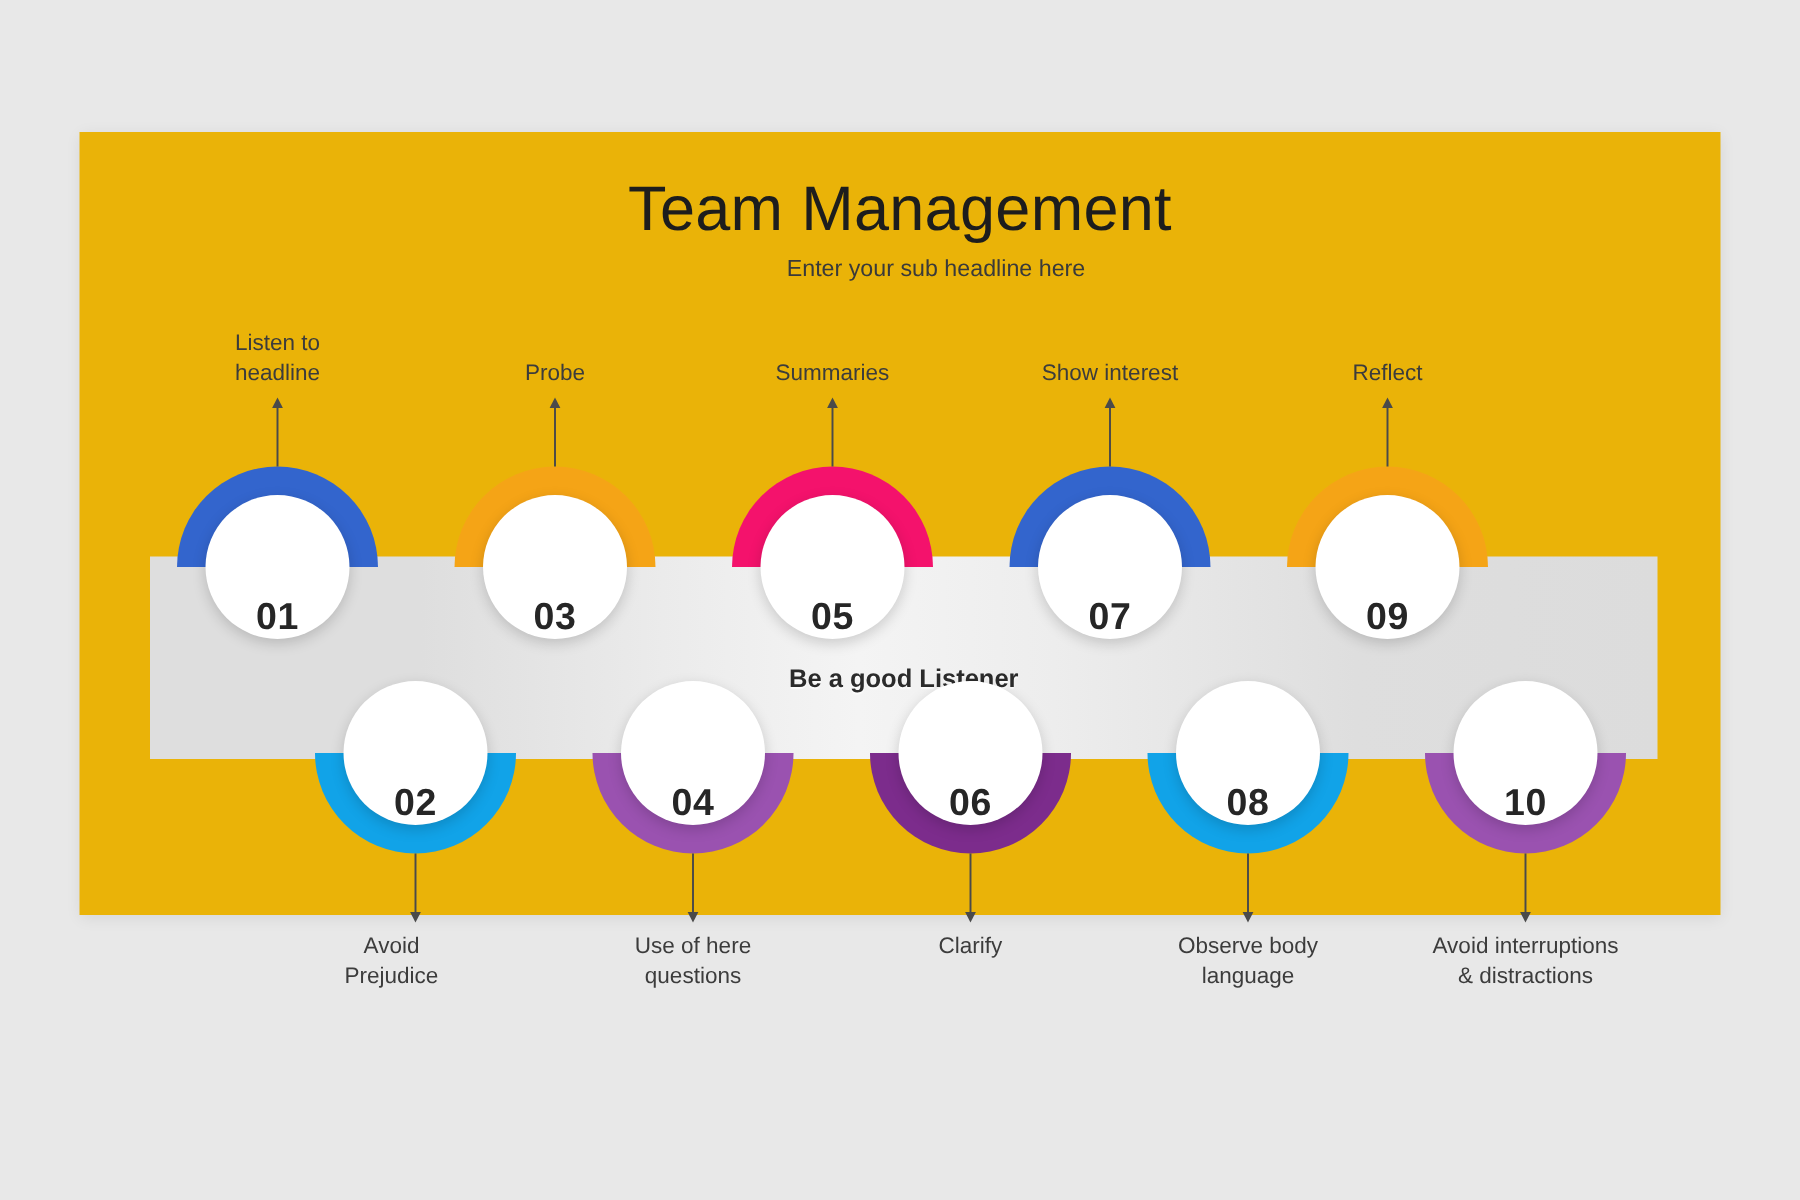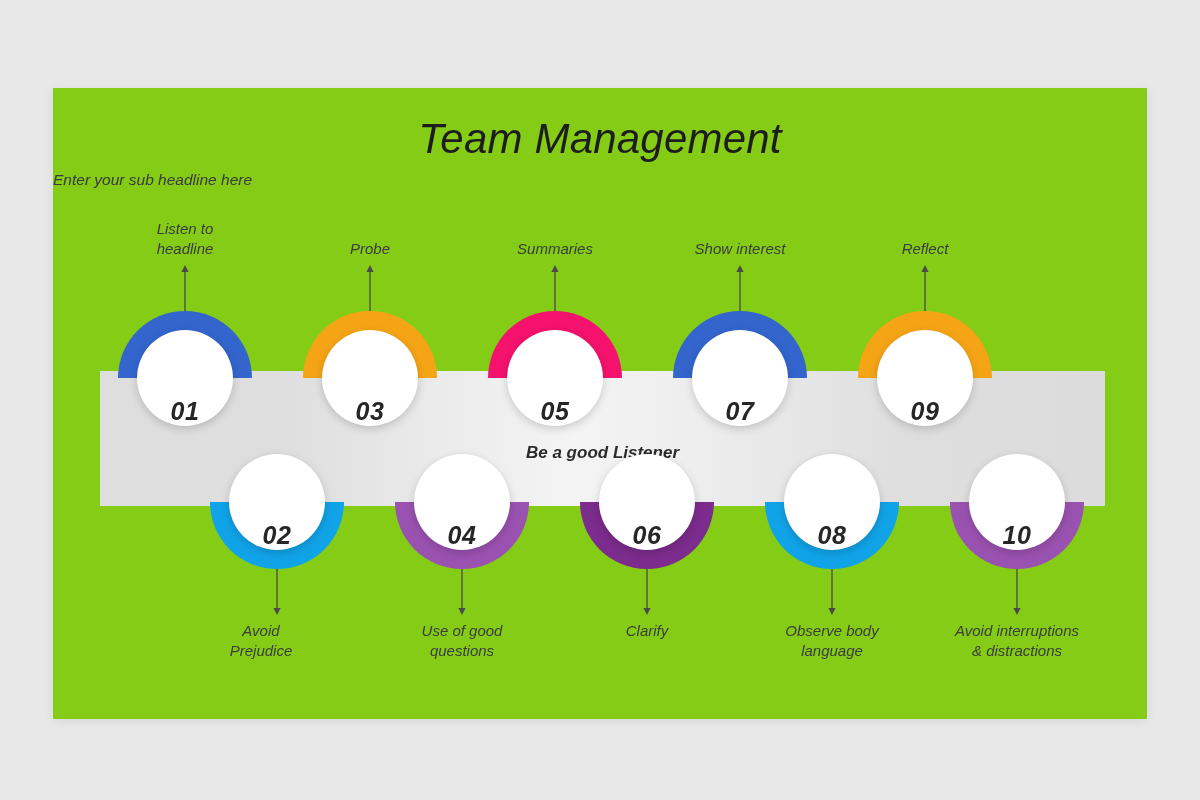--- a/index.html
+++ b/index.html
@@ -12,46 +12,47 @@
     background: #e8e8e8;
     font-family: "Liberation Sans", sans-serif;
     overflow: hidden;
   }
 
   #slide-card {
     position: absolute;
     left: 53px;
     top: 88px;
     width: 1094px;
-    height: 631px;
-    background: #84cc16;
+    height: 522px;
+    background: #eab308;
     box-shadow: 0 2px 10px rgba(0,0,0,0.08);
-    font-style: italic;
   }
 
   
   #slide-title {
     position: absolute;
     left: 0;
     top: 27px;
     width: 100%;
     text-align: center;
     font-size: 42px;
     font-weight: 400;
     color: #1d1d1d;
     letter-spacing: 0.2px;
   }
   #slide-subtitle {
     position: absolute;
     left: 0;
     top: 83px;
     width: 100%;
+    text-align: center;
     font-size: 15.5px;
     font-weight: 400;
     color: #3a3a3a;
+    padding-left: 24px;
   }
 
   
   #center-band {
     position: absolute;
     left: 47px;
     top: 283px;
     width: 1005px;
     height: 135px;
     background: linear-gradient(90deg,
@@ -210,21 +211,21 @@
         <div>headline</div>
       </div>
       <div class="caption bot" style="left: 208px; top: 533px;">
         <div>Avoid</div>
         <div>Prejudice</div>
       </div>
       <div class="caption top" style="left: 317px; top: 151px;">
         <div>Probe</div>
       </div>
       <div class="caption bot" style="left: 409px; top: 533px;">
-        <div>Use of good</div>
+        <div>Use of here</div>
         <div>questions</div>
       </div>
       <div class="caption top" style="left: 502px; top: 151px;">
         <div>Summaries</div>
       </div>
       <div class="caption bot" style="left: 594px; top: 533px;">
         <div>Clarify</div>
       </div>
       <div class="caption top" style="left: 687px; top: 151px;">
         <div>Show interest</div>

